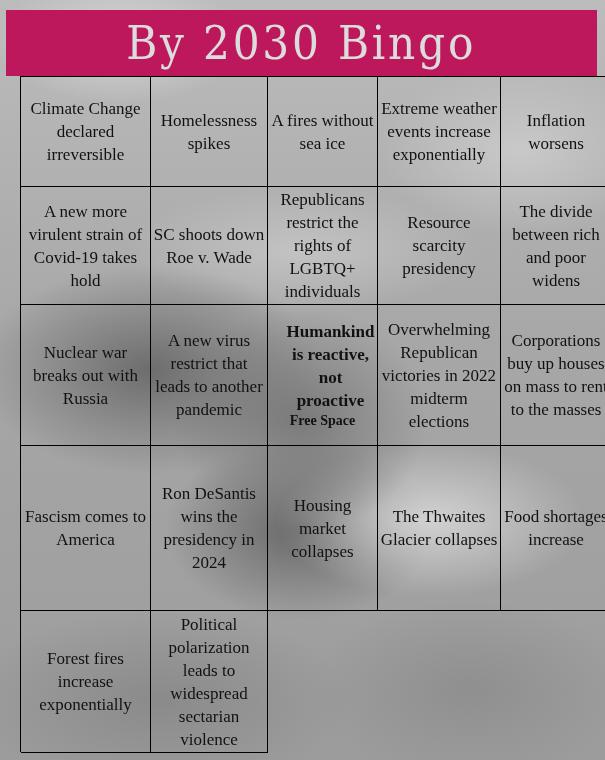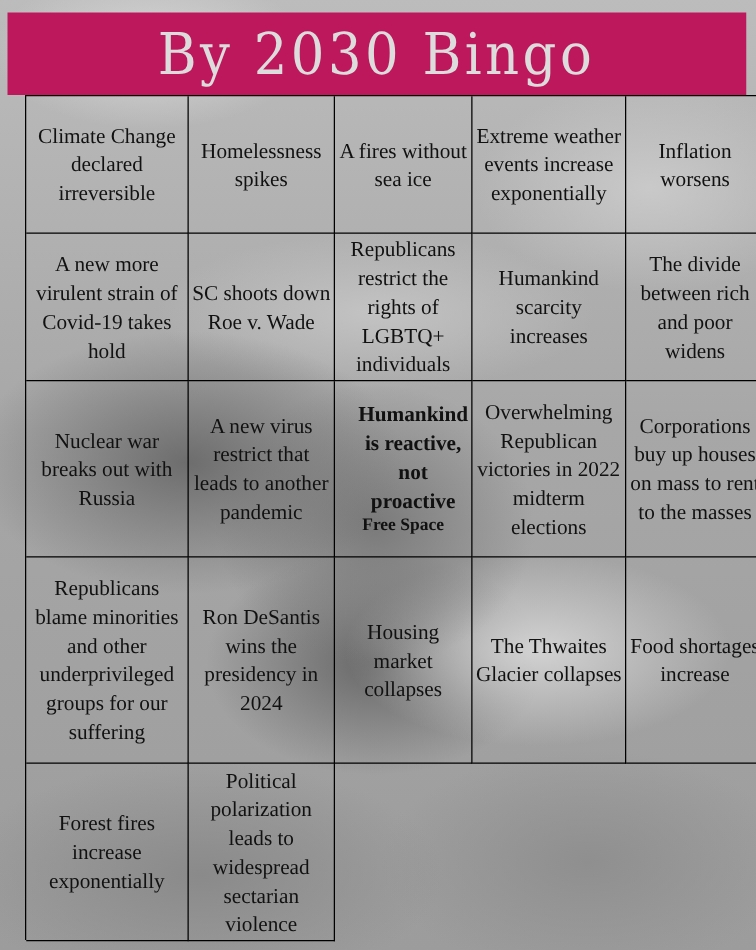--- a/index.html
+++ b/index.html
@@ -82,21 +82,21 @@
   <div class="cell">
       <span class="main">A new more virulent strain of Covid-19 takes hold</span>
     </div>
   <div class="cell">
       <span class="main">SC shoots down Roe v. Wade</span>
     </div>
   <div class="cell">
       <span class="main">Republicans restrict the rights of LGBTQ+ individuals</span>
     </div>
   <div class="cell">
-      <span class="main">Humankind scarcity increases</span>
+      <span class="main">Resource scarcity presidency</span>
     </div>
   <div class="cell">
       <span class="main">The divide between rich and poor widens</span>
     </div>
 
   <div class="cell">
       <span class="main">Nuclear war breaks out with Russia</span>
     </div>
   <div class="cell">
       <span class="main">A new virus restrict that leads to another pandemic</span>
@@ -106,21 +106,21 @@
     <span class="sub">Free Space</span>
   </div>
   <div class="cell">
       <span class="main">Overwhelming Republican victories in 2022 midterm elections</span>
     </div>
   <div class="cell">
       <span class="main">Corporations buy up houses on mass to rent to the masses</span>
     </div>
 
   <div class="cell">
-      <span class="main">Republicans blame minorities and other underprivileged groups for our suffering</span>
+      <span class="main">Fascism comes to America</span>
     </div>
   <div class="cell">
       <span class="main">Ron DeSantis wins the presidency in 2024</span>
     </div>
   <div class="cell">
       <span class="main">Housing market collapses</span>
     </div>
 
   <div class="cell">
       <span class="main">The Thwaites Glacier collapses</span>

